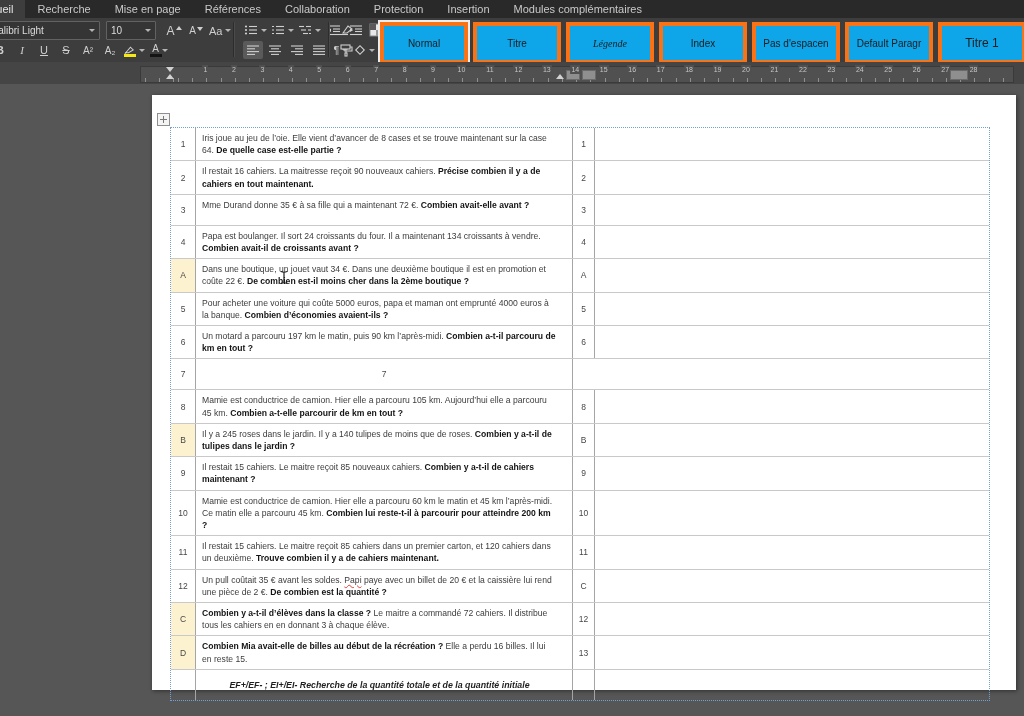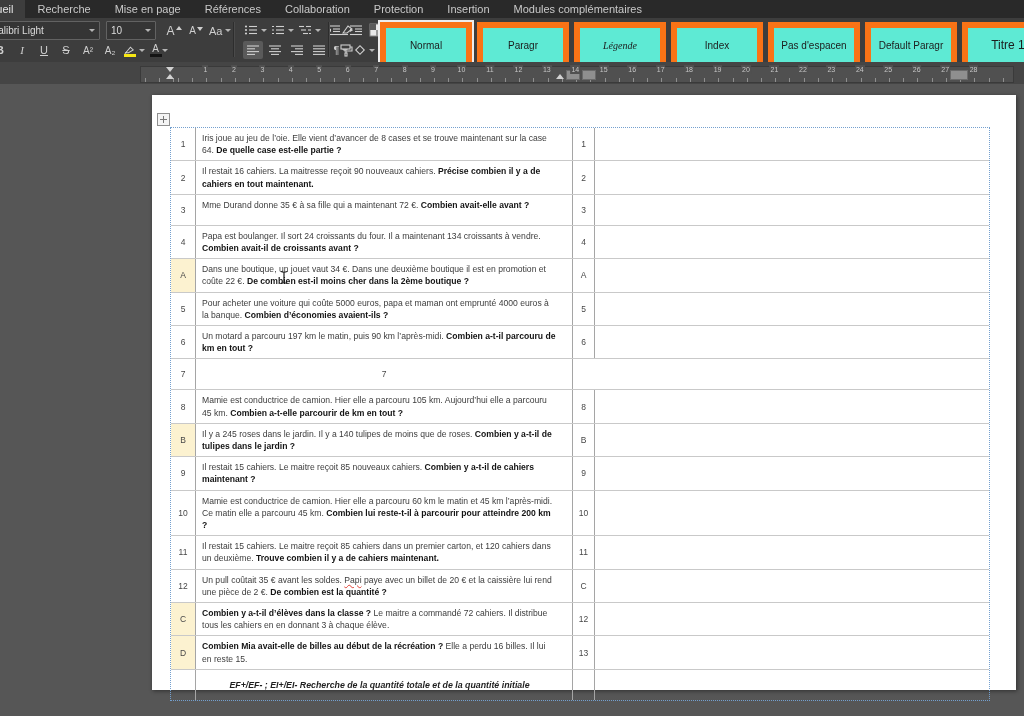--- a/index.html
+++ b/index.html
@@ -31,21 +31,21 @@
   .bar-yellow{position:absolute;left:2px;bottom:2px;width:12px;height:3px;background:#f6e613;}
   .bar-dark{position:absolute;left:2px;bottom:2px;width:12px;height:3px;background:#141414;}
   .rel{position:relative;}
   .bold-g{font-weight:bold;}
   .ital-g{font-style:italic;font-family:"Liberation Serif",serif;}
   .und-g{text-decoration:underline;}
   .str-g{text-decoration:line-through;}
 
   
   #styles{position:absolute;left:380px;top:4px;display:flex;gap:5px;}
-  .stylebox{width:80px;height:34px;background:#5eead4;border:6px solid #f97316;
+  .stylebox{width:80px;height:34px;background:#0ea5e9;border:4px solid #f97316;
             display:flex;align-items:center;justify-content:center;font-size:10px;color:#1c1c1c;
             white-space:nowrap;overflow:hidden;flex:none;text-align:center;}
   .stylebox.sel{outline:2px solid #ededed;}
   .stylebox.lg{font-size:12px;}
   .stylebox.it{font-style:italic;font-family:"Liberation Serif",serif;}
 
   
   #rulerbar{position:absolute;left:0;top:62px;width:100%;height:22px;background:#454545;}
   #rulerstrip{position:absolute;left:140px;top:4px;width:872px;height:15px;background:#505050;
               border:1px solid #3a3a3a;
@@ -301,21 +301,21 @@
         <svg class="ico" width="13" height="13" viewBox="0 0 13 13">
             <rect x="1" y="1" width="9" height="4"></rect>
             <path d="M10 3 L12 3 L12 7 L6 7 L6 9"></path>
             <rect x="5" y="9" width="2" height="3"></rect>
           </svg>
       </div>
     </div>
 
     <div id="styles">
         <div class="stylebox sel">Normal</div>
-        <div class="stylebox">Paragr</div>
+        <div class="stylebox">Titre</div>
         <div class="stylebox it">Légende</div>
         <div class="stylebox">Index</div>
         <div class="stylebox">Pas d'espacen</div>
         <div class="stylebox">Default Paragr</div>
         <div class="stylebox lg">Titre 1</div>
         <div class="stylebox lg">Titre 2</div>
       </div>
   </div>
 
   <div id="rulerbar">

